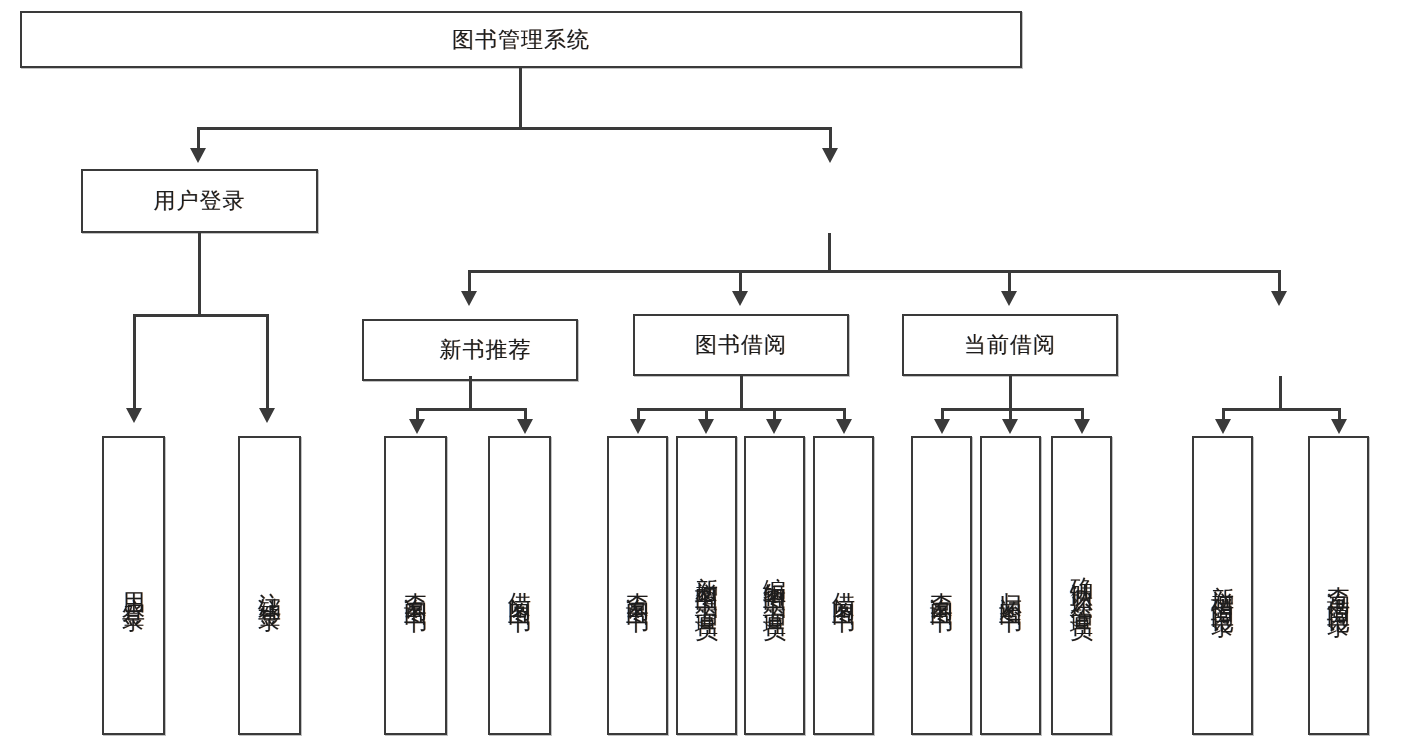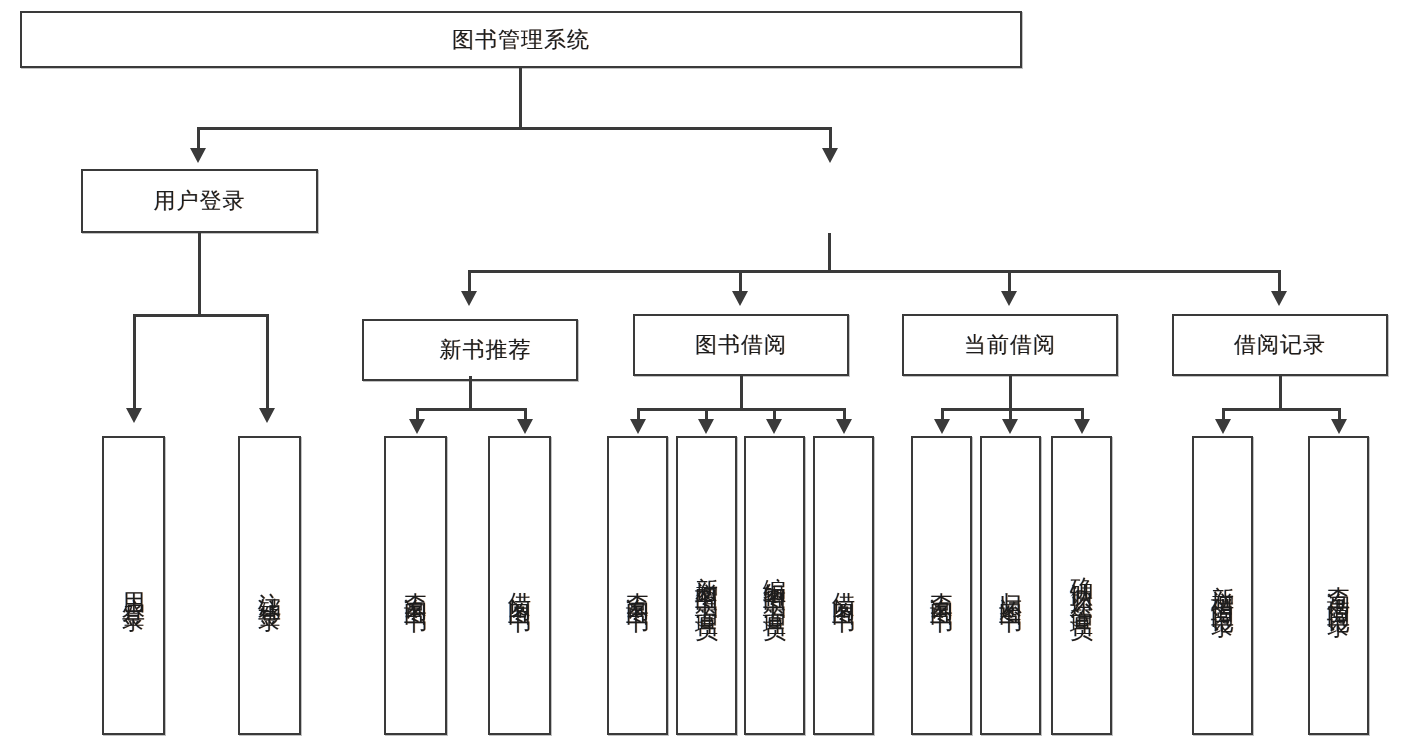--- a/index.html
+++ b/index.html
@@ -110,23 +110,20 @@
 
   <div class="node" style="left:362px;top:319px;width:216px;height:62px;padding-left:31px;">
     <span class="label">新书推荐</span>
   </div>
   <div class="node" style="left:633px;top:314px;width:216px;height:62px;">
     <span class="label">图书借阅</span>
   </div>
   <div class="node" style="left:902px;top:314px;width:216px;height:62px;">
     <span class="label">当前借阅</span>
   </div>
-  <div class="node" style="left:1172px;top:314px;width:216px;height:62px;">
-    <span class="label">借阅记录</span>
-  </div>
 
   <div class="line vline" style="left:469px;top:376px;width:2.5px;height:32px;"></div>
   <div class="line hline" style="left:416px;top:408px;width:110px;height:2.5px;"></div>
   <div class="line vline" style="left:416px;top:408px;width:2.5px;height:11px;"></div>
   <div class="arrow" style="left:409px;top:419px;"></div>
   <div class="line vline" style="left:524px;top:408px;width:2.5px;height:11px;"></div>
   <div class="arrow" style="left:517px;top:419px;"></div>
 
   <div class="line vline" style="left:740px;top:376px;width:2.5px;height:32px;"></div>
   <div class="line hline" style="left:637px;top:408px;width:208px;height:2.5px;"></div>

